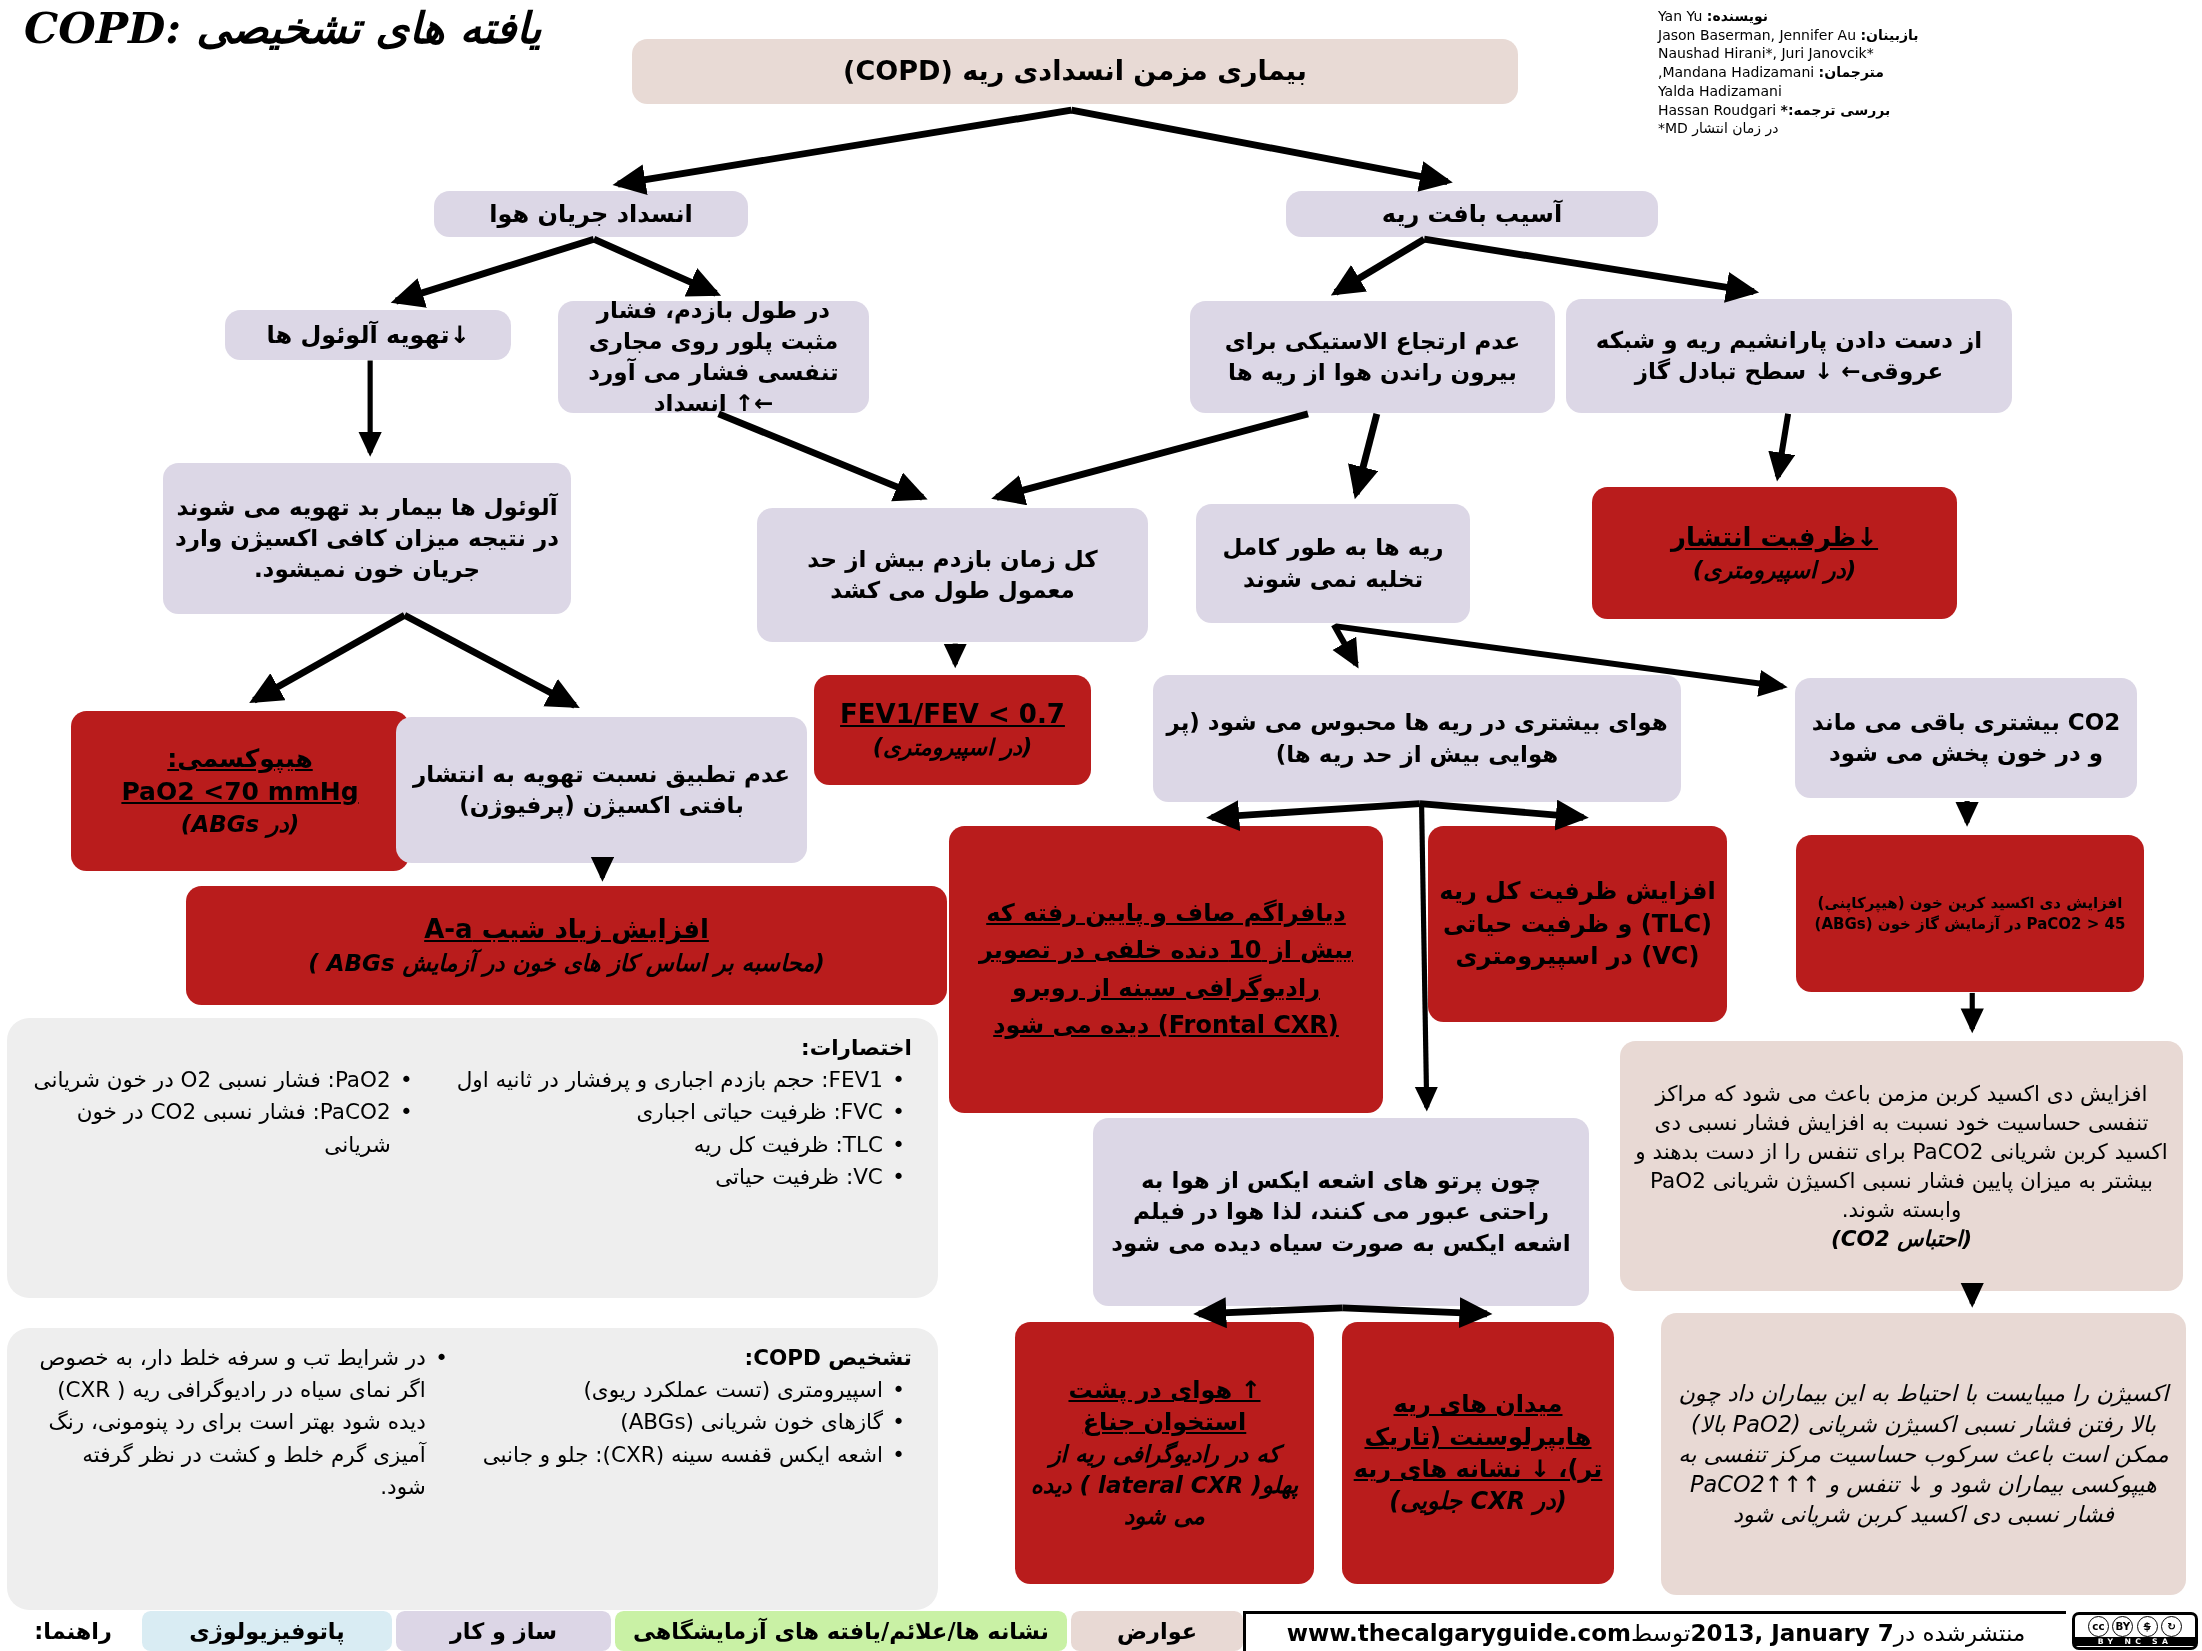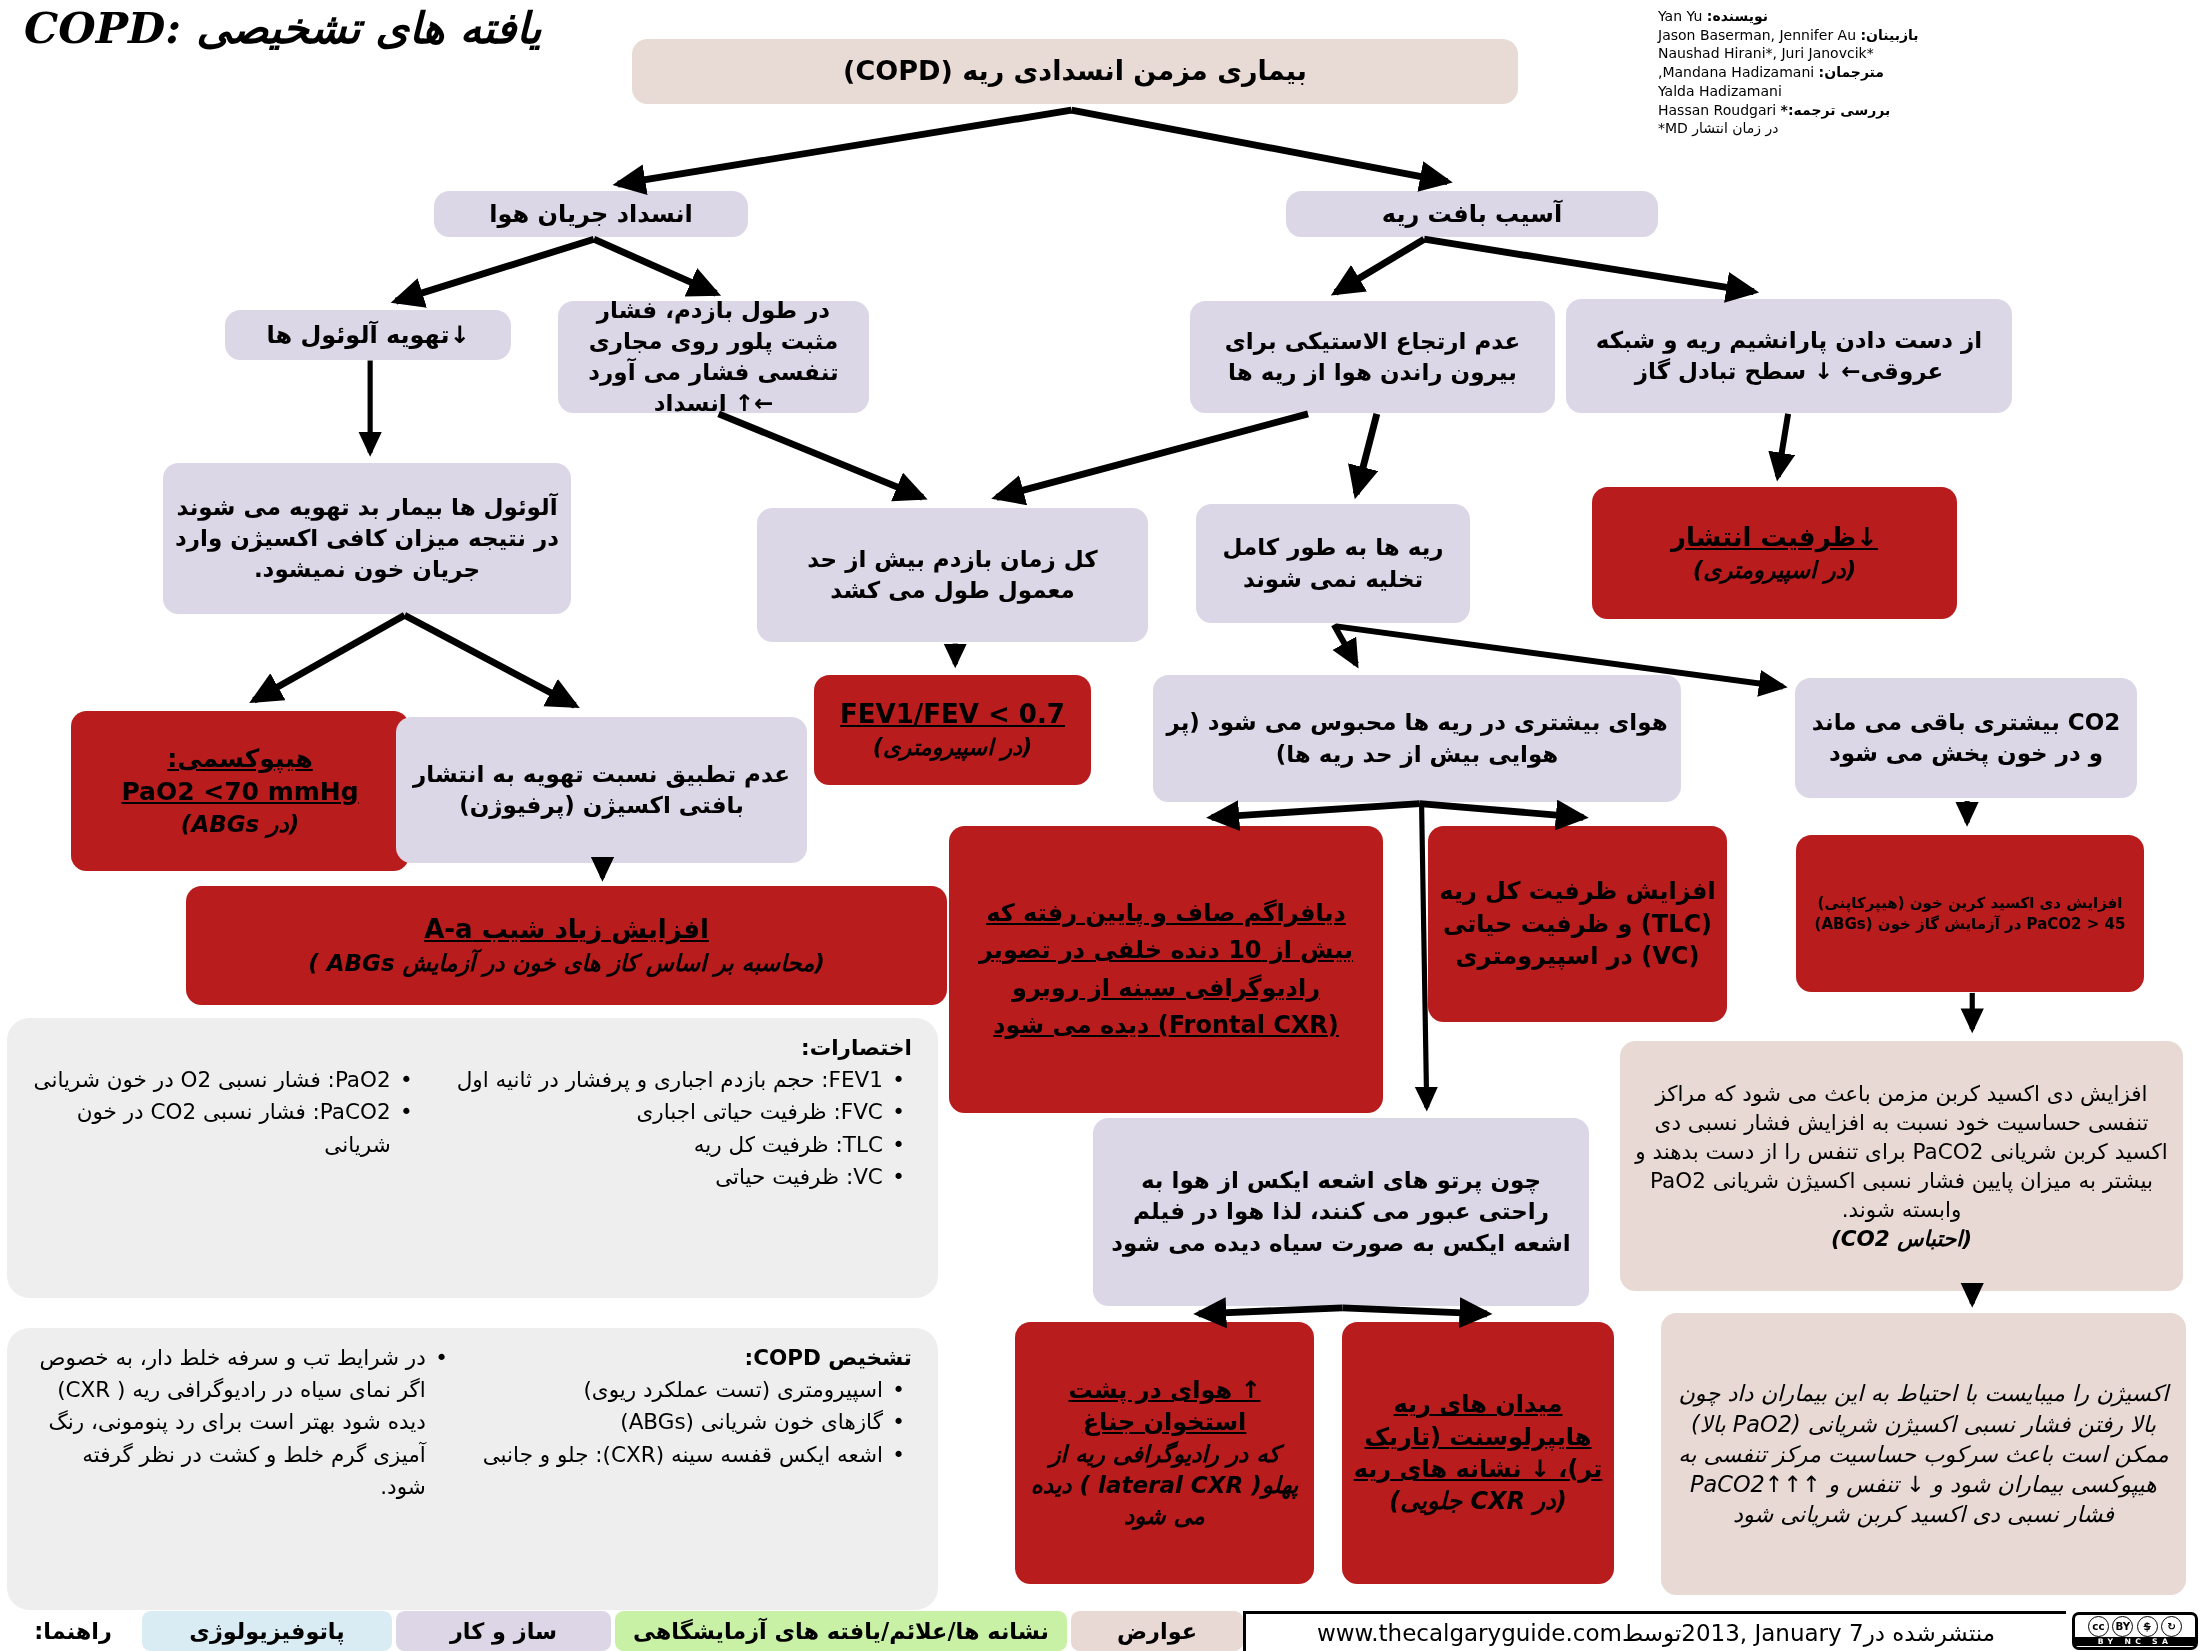--- a/index.html
+++ b/index.html
@@ -30,21 +30,21 @@
   .legend-cell{position:absolute;top:1611px;height:40px;display:flex;align-items:center;
                justify-content:center;font-weight:bold;font-size:22.4px;border-radius:8.6px;
                box-sizing:border-box;text-align:center;}
   .lg-label{background:#fff;}
   .lg-blue{background:#d9ecf3;}
   .lg-mech{background:#dcd6e6;}
   .lg-sign{background:#c9f1a5;}
   .lg-comp{background:#e8d9d4;}
   .lg-pub{background:#fff;border-radius:0;border-top:3.4px solid #000;border-left:3.4px solid #000;
           font-weight:normal;font-size:23px;}
-  .lg-pub b{font-weight:normal;}
+  .lg-pub b{font-weight:bold;}
   .ccbox{position:absolute;top:1612px;left:2072px;width:126px;height:38px;border:3.4px solid #000;
          border-radius:6.9px;box-sizing:border-box;display:flex;flex-direction:column;
          align-items:center;background:#fff;}
   .cc-row{display:flex;gap:3.4px;margin-top:0.9px;}
   .cc-c{width:19px;height:19px;border:1.7px solid #000;border-radius:50%;display:flex;
         align-items:center;justify-content:center;font-weight:bold;font-size:10.3px;}
   .cc-c.slash{text-decoration:line-through;}
   .cc-labels{background:#000;color:#fff;font-size:7.7px;font-weight:bold;width:100%;
              text-align:center;letter-spacing:4.3px;line-height:9.5px;}
   svg.arrows{position:absolute;left:0;top:0;pointer-events:none;}

